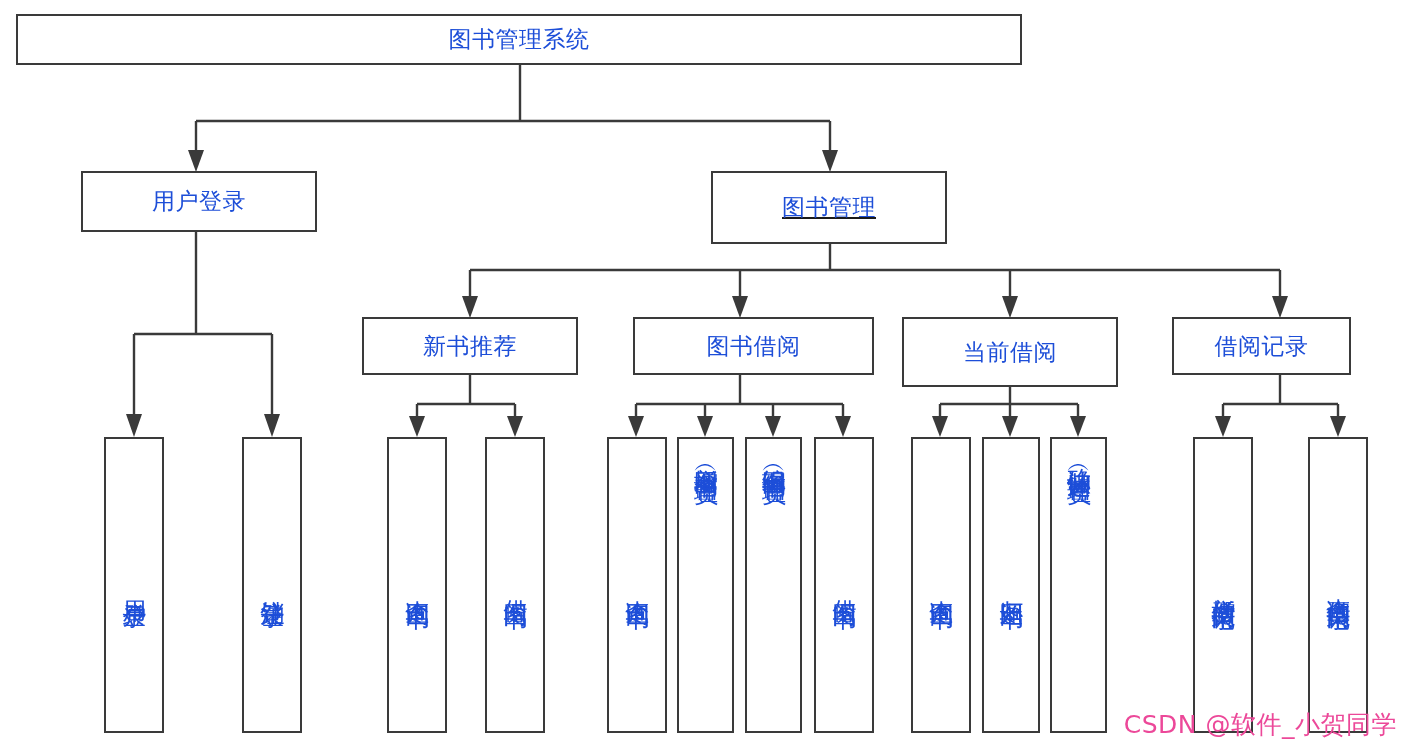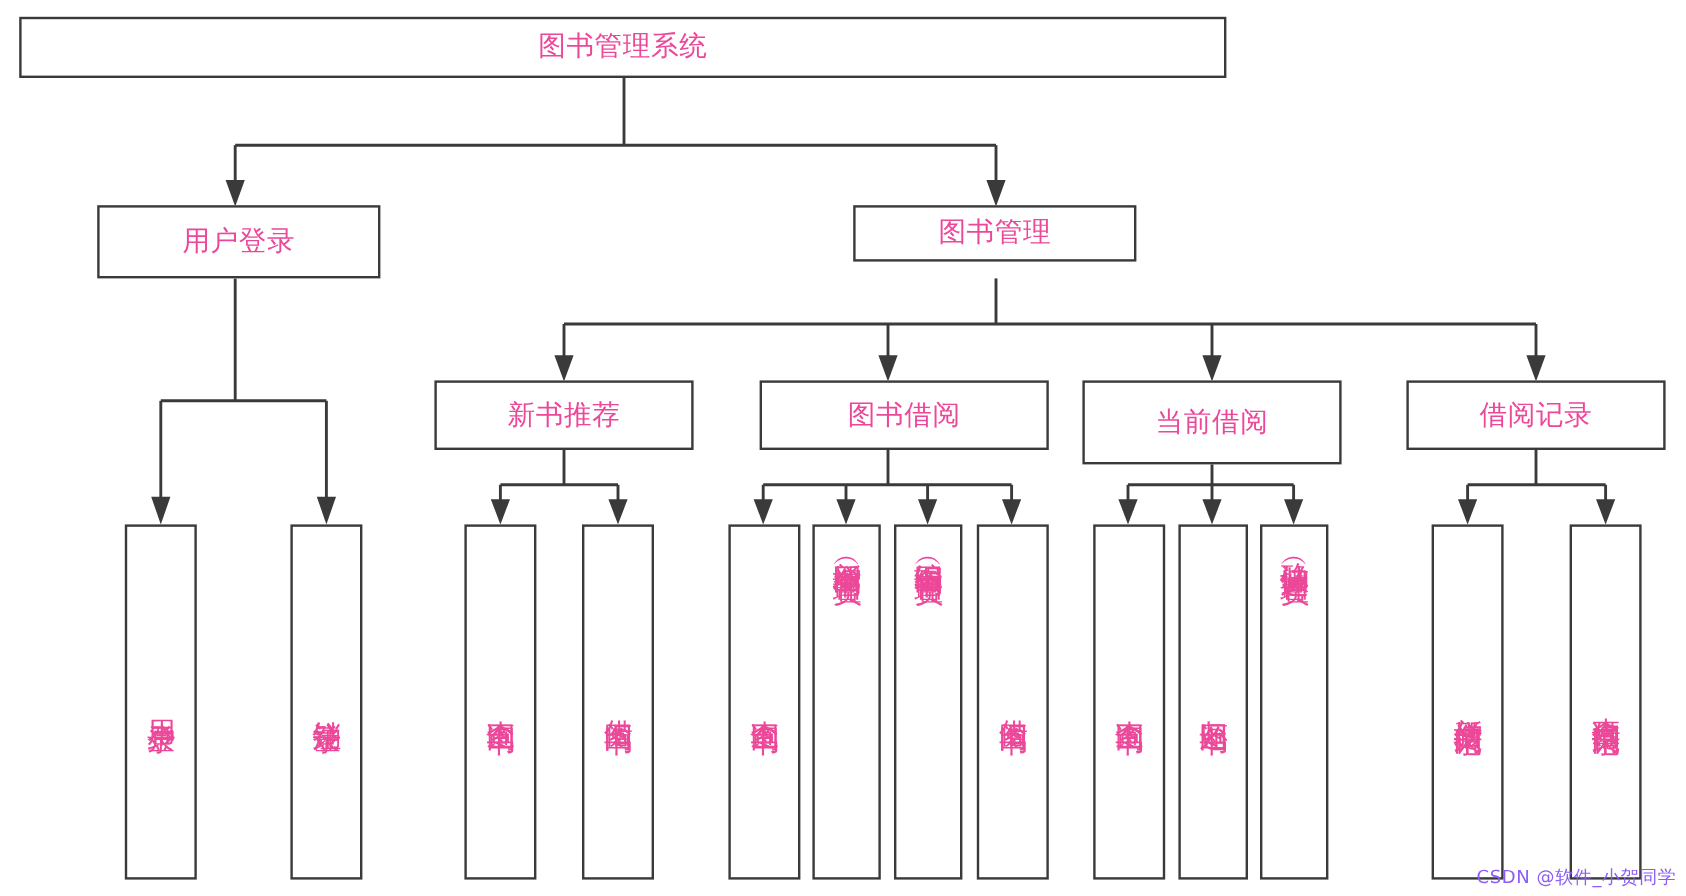--- a/index.html
+++ b/index.html
@@ -25,21 +25,21 @@
     display: flex;
     align-items: center;
     justify-content: center;
     color: #1a1a1a;
   }
   .node .label {
     font-size: 23px;
     line-height: 1.15;
     letter-spacing: 0.5px;
     white-space: nowrap;
-    color: #ec4899;
+    color: #1d4ed8;
   }
   
   .node.vert {
     align-items: flex-start;
     justify-content: center;
     padding-top: 10px;
   }
   .node.vert .label {
     writing-mode: vertical-rl;
     text-orientation: upright;
@@ -68,22 +68,22 @@
     fill: none;
   }
   svg#wires polygon {
     fill: #3a3a3a;
   }
 
   #watermark {
     position: absolute;
     right: 8px;
     bottom: 6px;
-    font-size: 15px;
-    color: #8b5cf6;
+    font-size: 25px;
+    color: #ec4899;
     letter-spacing: 0.5px;
     white-space: nowrap;
     user-select: none;
   }
 </style>
 </head>
 <body>
 
 <div id="canvas">
 
@@ -154,37 +154,37 @@
   </svg>
 
   <div class="node" style="left:16px; top:14px; width:1006px; height:51px;">
     <span class="label">图书管理系统</span>
   </div>
 
   <div class="node" style="left:81px; top:171px; width:236px; height:61px;">
     <span class="label">用户登录</span>
   </div>
 
-  <div class="node" style="left:711px; top:171px; width:236px; height:47px;">
+  <div class="node" style="left:711px; top:171px; width:236px; height:73px;text-decoration:underline;">
     <span class="label">图书管理</span>
   </div>
 
   <div class="node" style="left:362px; top:317px; width:216px; height:58px;text-align:center;">
     <span class="label">新书推荐</span>
   </div>
 
   <div class="node" style="left:633px; top:317px; width:241px; height:58px;">
     <span class="label">图书借阅</span>
   </div>
 
   <div class="node" style="left:902px; top:317px; width:216px; height:70px;">
     <span class="label">当前借阅</span>
   </div>
 
-  <div class="node" style="left:1172px; top:317px; width:216px; height:58px;">
+  <div class="node" style="left:1172px; top:317px; width:179px; height:58px;">
     <span class="label">借阅记录</span>
   </div>
 
   <div class="node vert centered" style="left:104px; top:437px; width:60px; height:296px;">
     <span class="label">用户登录</span>
   </div>
 
   <div class="node vert centered" style="left:242px; top:437px; width:60px; height:296px;">
     <span class="label">注销登录</span>
   </div>

